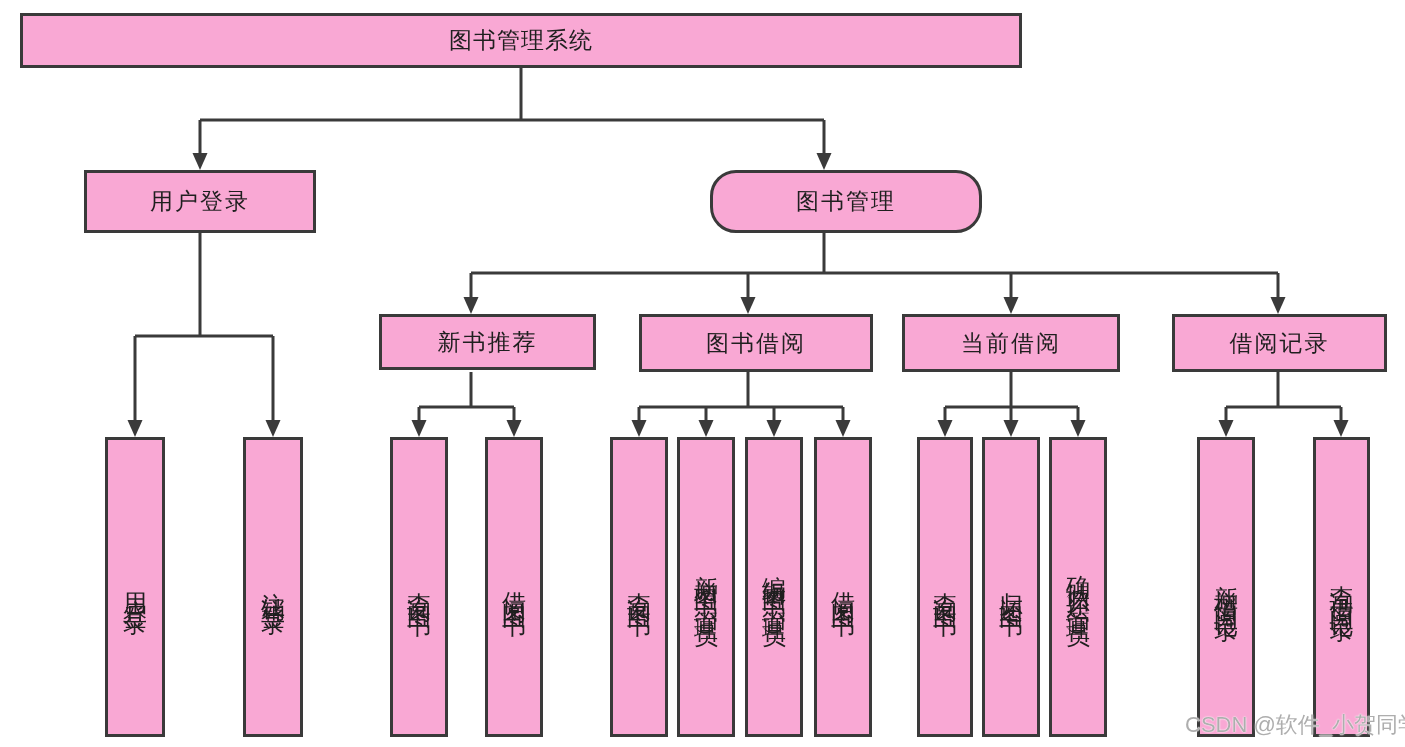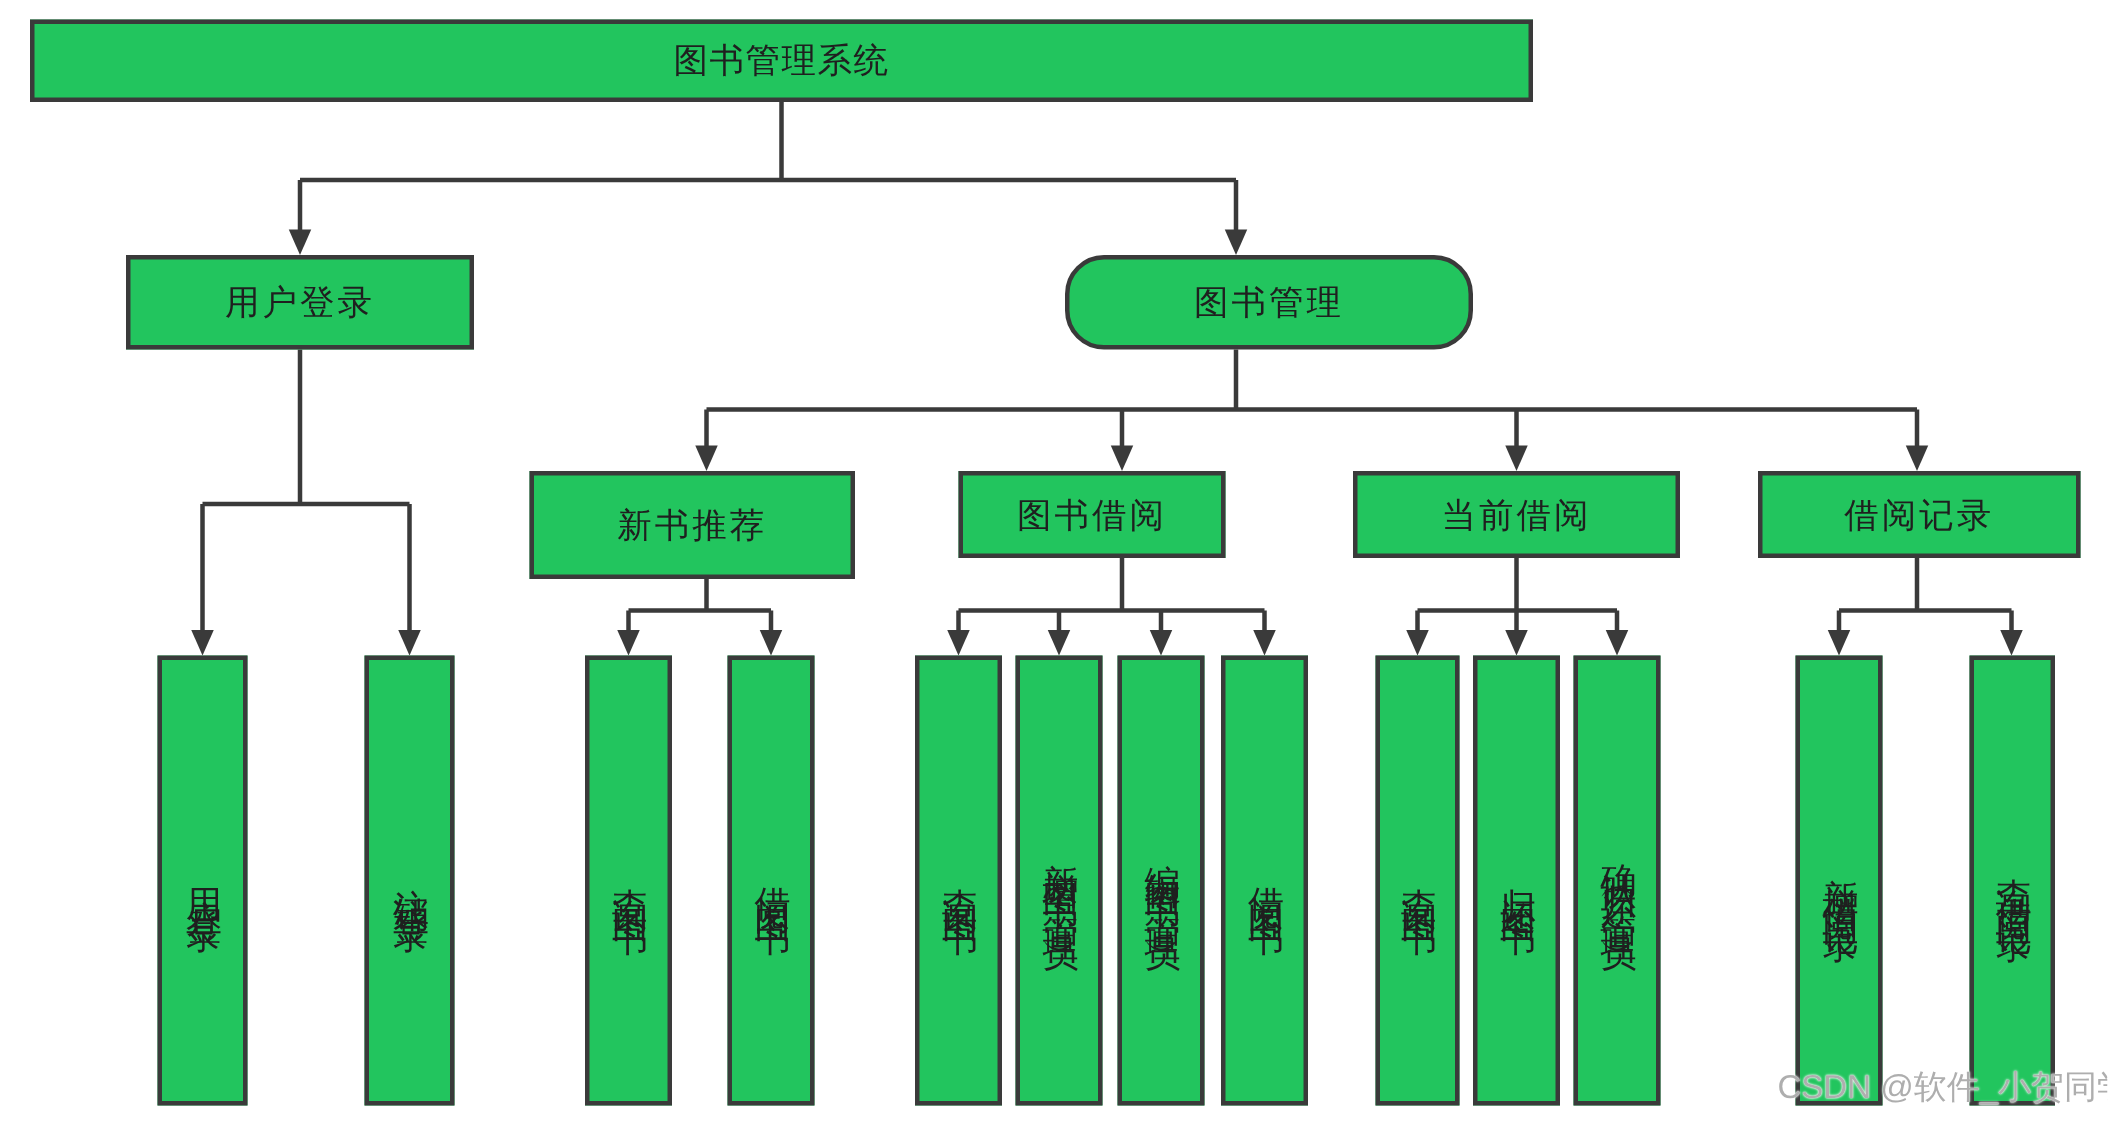--- a/index.html
+++ b/index.html
@@ -6,21 +6,21 @@
   .canvas{
     position:relative;
     width:1405px;height:747px;
     background:#ffffff;
     font-family:"Liberation Sans",sans-serif;
     overflow:hidden;
   }
   svg.connectors{position:absolute;left:0;top:0;width:1405px;height:747px;}
   .box{
     position:absolute;
-    background:#22c55e;
+    background:#f9a8d4;
     border:3px solid #3a3a3a;
     box-sizing:border-box;
     display:flex;align-items:center;justify-content:center;
     color:#1f1f1f;
   }
   .h-label{font-size:23px;letter-spacing:2px;white-space:nowrap;}
   .root-label{font-size:23px;letter-spacing:1px;}
   .vtext{
     writing-mode:vertical-rl;
     text-orientation:mixed;
@@ -88,24 +88,24 @@
     <span class="root-label">图书管理系统</span>
   </div>
 
   <div class="box" style="left:84px;top:170px;width:232px;height:63px;">
     <span class="h-label">用户登录</span>
   </div>
   <div class="box" style="left:710px;top:170px;width:272px;height:63px;border-radius:26px;">
     <span class="h-label">图书管理</span>
   </div>
 
-  <div class="box" style="left:353px;top:314px;width:217px;height:72px;">
+  <div class="box" style="left:379px;top:314px;width:217px;height:56px;">
     <span class="h-label">新书推荐</span>
   </div>
-  <div class="box" style="left:639px;top:314px;width:178px;height:58px;">
+  <div class="box" style="left:639px;top:314px;width:234px;height:58px;">
     <span class="h-label">图书借阅</span>
   </div>
   <div class="box" style="left:902px;top:314px;width:218px;height:58px;text-align:right;">
     <span class="h-label">当前借阅</span>
   </div>
   <div class="box" style="left:1172px;top:314px;width:215px;height:58px;text-align:right;">
     <span class="h-label">借阅记录</span>
   </div>
 
   <div class="box" style="left:105px;top:437px;width:60px;height:300px;">

